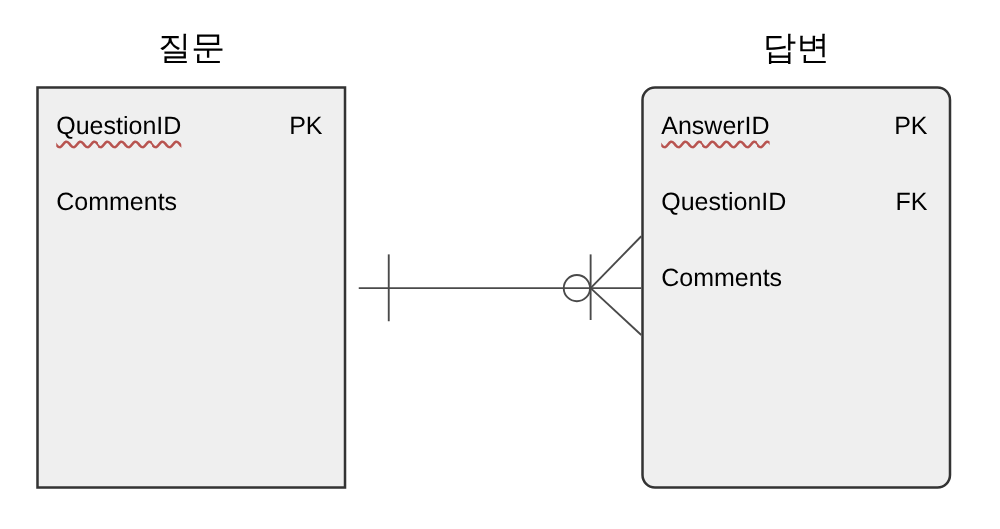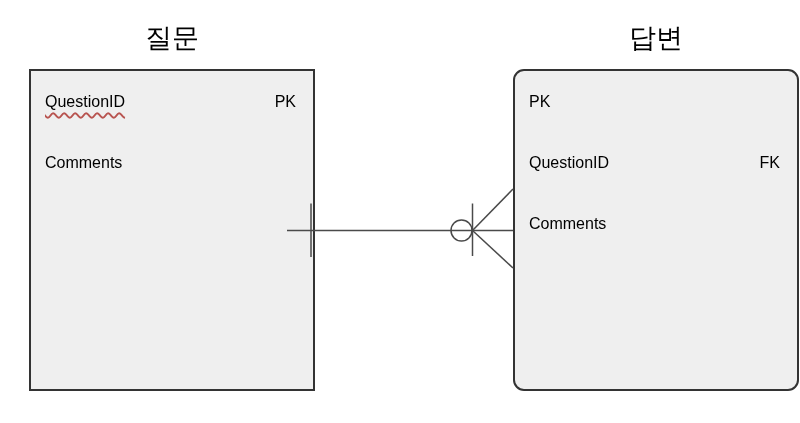--- a/index.html
+++ b/index.html
@@ -11,21 +11,21 @@
     height: 423px;
     position: relative;
     background: #ffffff;
     font-family: "Liberation Sans", sans-serif;
     color: #000000;
     overflow: hidden;
   }
   .entity {
     position: absolute;
     top: 69px;
-    width: 286px;
+    width: 248px;
     height: 322px;
     box-sizing: border-box;
     background: #efefef;
     border: 2px solid #333333;
   }
   .entity--question { left: 29px; }
   .entity--answer  { left: 513px; border-radius: 11px; }
   .entity-title {
     position: absolute;
     top: -51px;
@@ -38,21 +38,21 @@
     white-space: nowrap;
   }
   .fields {
     padding: 15px 17px 0 14px;
   }
   .field {
     height: 61px;
     display: flex;
     justify-content: space-between;
     align-items: flex-start;
-    font-size: 16px;
+    font-size: 20px;
     line-height: 31px;
     white-space: nowrap;
   }
   .field-name { }
   .field-key { }
   .misspelled {
     text-decoration: underline;
     text-decoration-style: wavy;
     text-decoration-color: #b85450;
     text-decoration-thickness: 2px;
@@ -79,20 +79,21 @@
       <span class="field-name">Comments</span>
       <span class="field-key"></span>
     </div>
   </div>
 </div>
 
 <div class="entity entity--answer">
   <div class="entity-title">답변</div>
   <div class="fields">
     <div class="field">
+      <span class="field-name misspelled">AnswerID</span>
       <span class="field-key">PK</span>
     </div>
     <div class="field">
       <span class="field-name">QuestionID</span>
       <span class="field-key">FK</span>
     </div>
     <div class="field">
       <span class="field-name">Comments</span>
       <span class="field-key"></span>
     </div>

